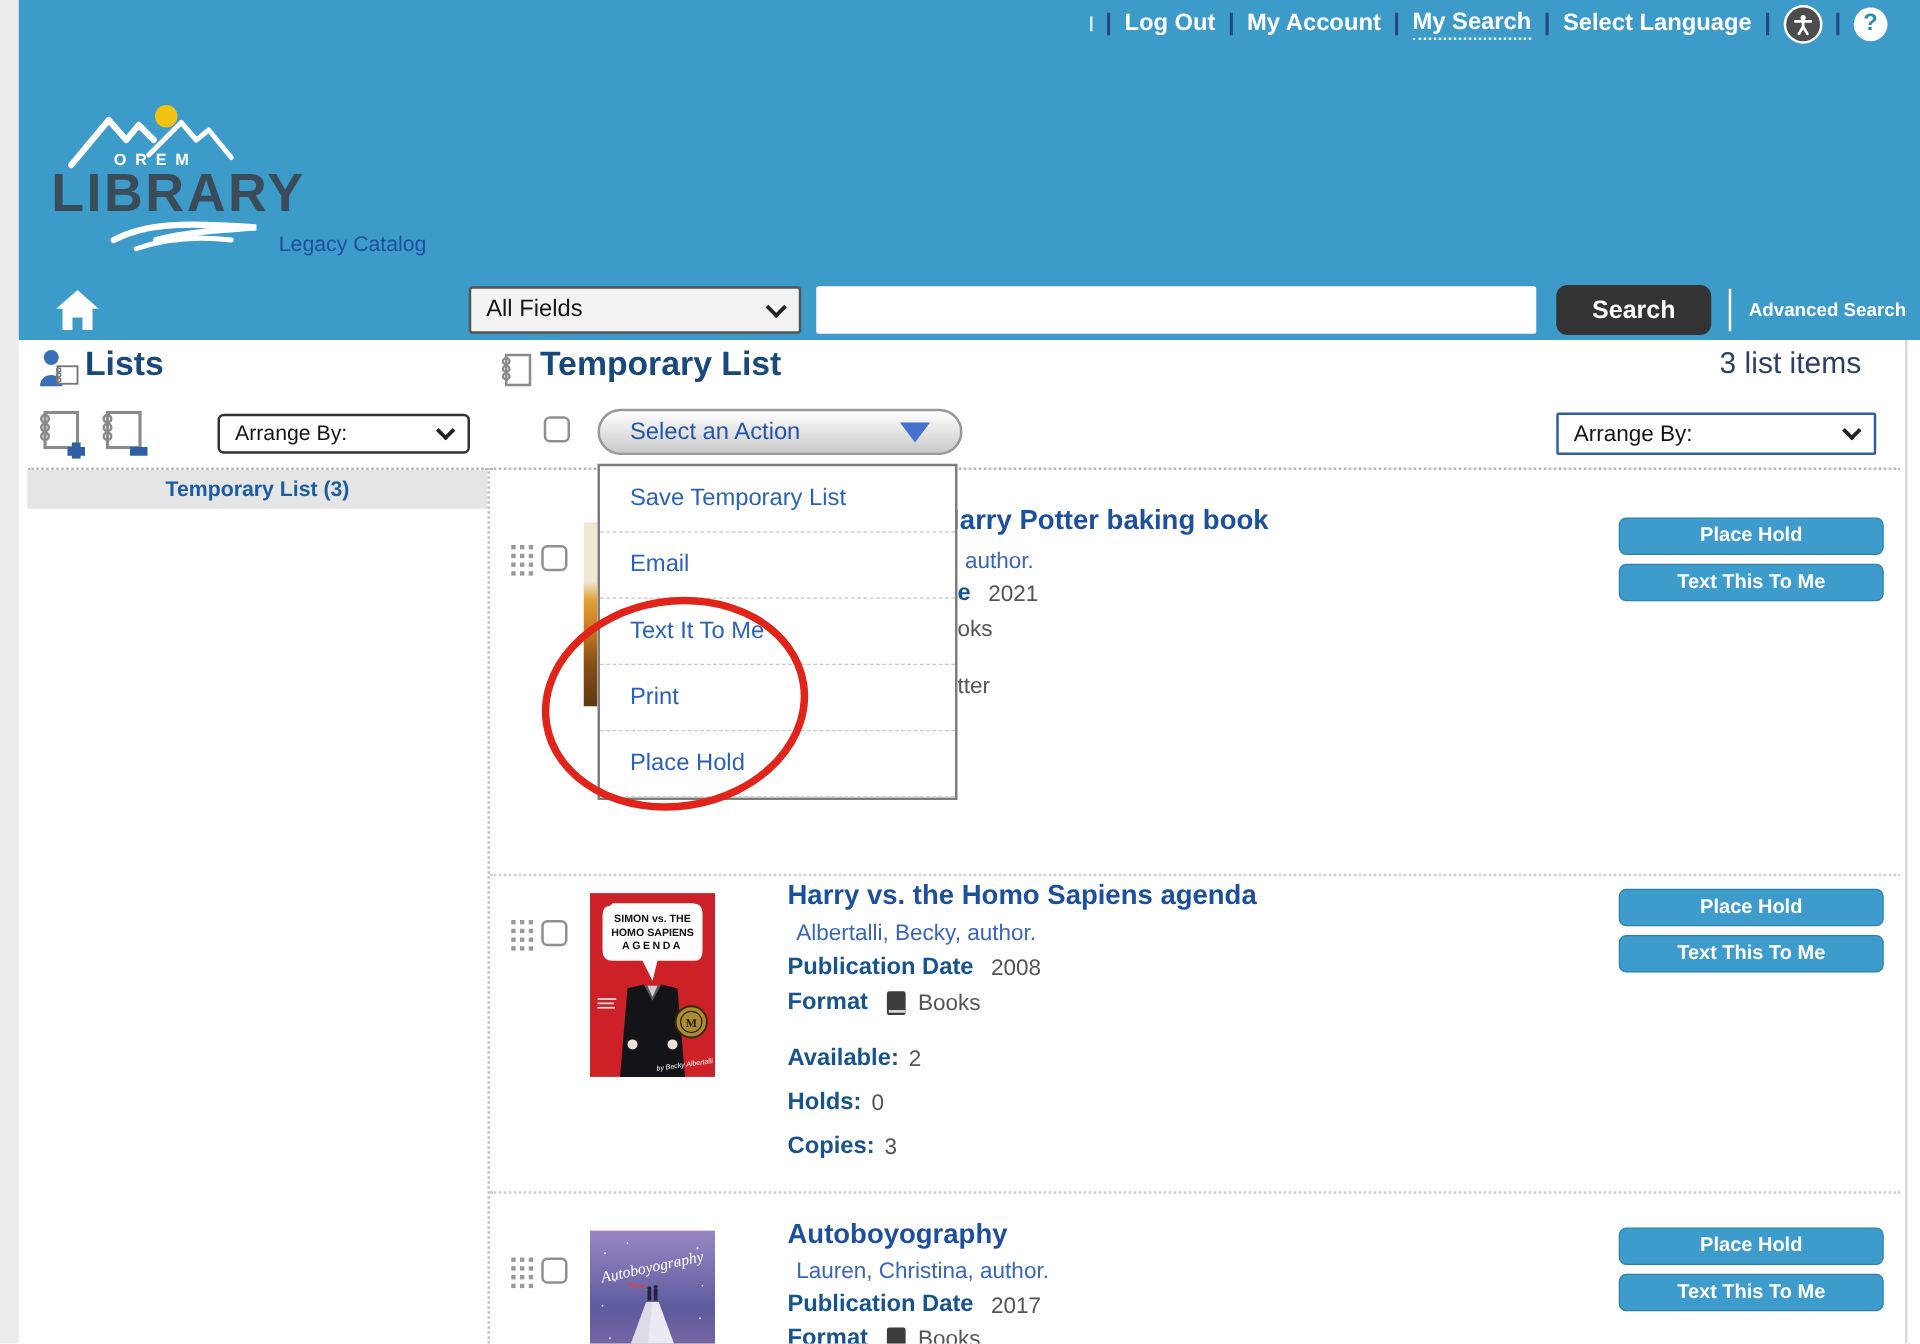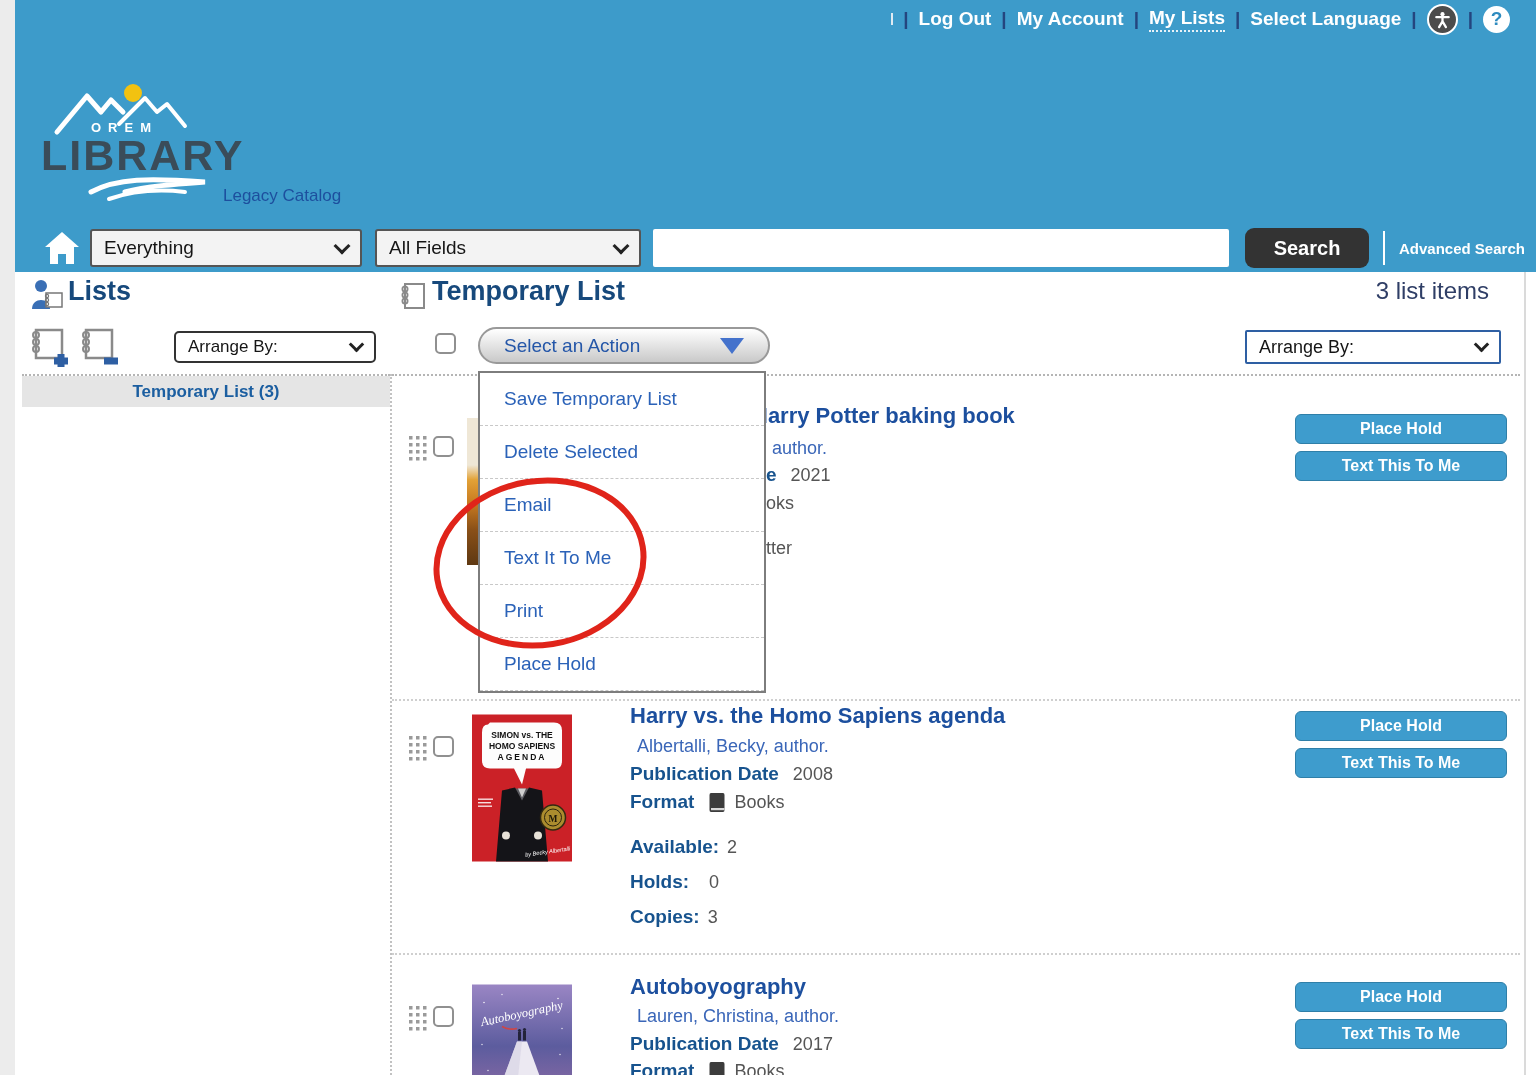--- a/index.html
+++ b/index.html
@@ -79,21 +79,21 @@
 
   <div class="hdr">
 
     <div class="topbar">
       <span class="tick"></span>
       <span class="sep">|</span>
       <span class="toplink">Log Out</span>
       <span class="sep">|</span>
       <span class="toplink">My Account</span>
       <span class="sep">|</span>
-      <span class="toplink current">My Lists</span>
+      <span class="toplink current">My Search</span>
       <span class="sep">|</span>
       <span class="toplink">Select Language</span>
       <span class="sep">|</span>
       <span class="icnround" style="background:#4c4c4c;border:2px solid #fff;">
         <svg width="19" height="19" viewBox="0 0 20 20">
           <circle cx="10" cy="4.4" r="2.2" fill="#fff"></circle>
           <path d="M3.5 7.5 H16.5" stroke="#fff" stroke-width="2.4" stroke-linecap="round"></path>
           <path d="M10 7 V12 M10 12 L6.4 18 M10 12 L13.6 18" stroke="#fff" stroke-width="2.4" stroke-linecap="round" fill="none"></path>
         </svg>
       </span>
@@ -110,24 +110,20 @@
     <div class="library">LIBRARY</div>
     <svg class="abs" style="left:72px;top:176px;" width="130" height="26" viewBox="0 0 130 26">
       <path d="M4 16 C30 2 62 2 118 6 C90 8 60 10 38 16" stroke="#fff" stroke-width="5" fill="none" stroke-linecap="round"></path>
       <path d="M22 23 C48 14 72 13 98 16" stroke="#fff" stroke-width="4" fill="none" stroke-linecap="round"></path>
     </svg>
     <div class="tagline">Legacy Catalog</div>
 
     <svg class="abs" style="left:28px;top:229px;cursor:pointer;" width="38" height="38" viewBox="0 0 38 38">
       <path d="M19 3 L36 18 L31 18 L31 35 L23 35 L23 25 L15 25 L15 35 L7 35 L7 18 L2 18 Z" fill="#fff"></path>
     </svg>
-    <div class="sel" style="left:75px;top:229px;width:272px;height:38px;">
-      <span>Everything</span>
-      <span class="chev"></span>
-    </div>
     <div class="sel" style="left:360px;top:229px;width:266px;height:38px;">
       <span>All Fields</span>
       <span class="chev"></span>
     </div>
     <input class="searchinput" value="" style="">
     <button class="searchbtn">Search</button>
     <div class="vdiv"></div>
     <div class="advs">Advanced Search</div>
   </div>
   <div class="edgeR"></div>
@@ -213,21 +209,20 @@
       <span class="val gap14">2021</span>
     </div>
     <div class="fline" style="left:766px;top:493px;">oks</div>
     <div class="fline" style="left:766px;top:538px;">tter</div>
     <div class="sidebtn" style="top:414px;">Place Hold</div>
     <div class="sidebtn" style="top:451px;">Text This To Me</div>
   </div>
 
   <div class="menu">
     <div class="menu-item">Save Temporary List</div>
-    <div class="menu-item">Delete Selected</div>
     <div class="menu-item">Email</div>
     <div class="menu-item">Text It To Me</div>
     <div class="menu-item">Print</div>
     <div class="menu-item">Place Hold</div>
   </div>
 
   <svg class="annot" viewBox="0 0 262 220">
     <ellipse cx="130" cy="108" rx="104" ry="82" fill="none" stroke="#e0241a" stroke-width="6" stroke-linecap="round" transform="rotate(-9 130 108)"></ellipse>
   </svg>
 
@@ -279,21 +274,21 @@
       <svg class="gap14" width="18" height="21" viewBox="0 0 18 21">
         <path d="M3 1 H15 Q16.5 1 16.5 3 V18 Q16.5 20 15 20 H3 Q1.5 20 1.5 18 V3 Q1.5 1 3 1 Z" fill="#3c3c3c"></path>
         <rect x="3" y="16" width="13.5" height="2.2" fill="#d8d8d8"></rect>
       </svg>
       <span class="val gap8">Books</span>
     </div>
     <div class="fline" style="left:630px;top:836px;">
       <span class="lbl">Available:</span>
       <span class="val gap8">2</span>
     </div>
-    <div class="fline" style="left:630px;top:871px;gap:12px;">
+    <div class="fline" style="left:630px;top:871px;">
       <span class="lbl">Holds:</span>
       <span class="val gap8">0</span>
     </div>
     <div class="fline" style="left:630px;top:906px;">
       <span class="lbl">Copies:</span>
       <span class="val gap8">3</span>
     </div>
     <div class="sidebtn" style="top:711px;">Place Hold</div>
     <div class="sidebtn" style="top:748px;">Text This To Me</div>
   </div>

